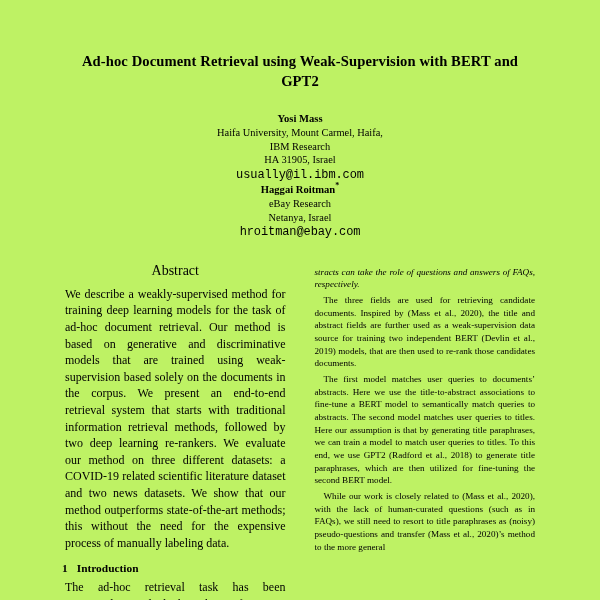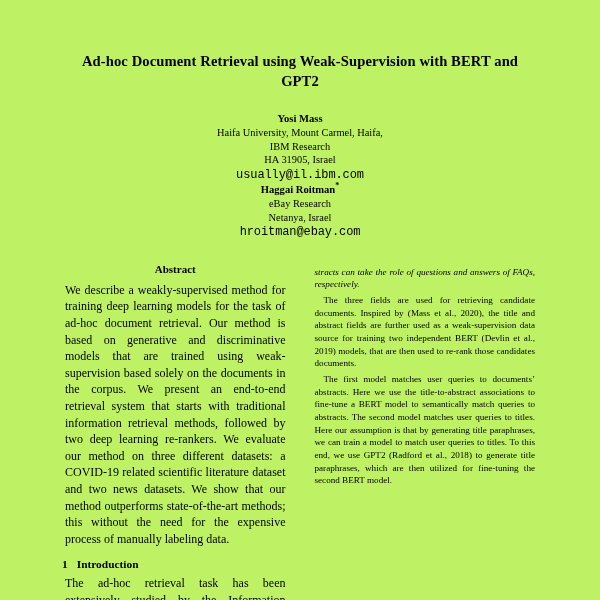--- a/index.html
+++ b/index.html
@@ -63,22 +63,22 @@
     display: flex;
     gap: 23px;
     margin: 22px 62px 0 62px;
   }
   .col {
     flex: 1 1 0;
     min-width: 0;
   }
   .abstract-heading {
     text-align: center;
-    font-weight: bold;
-    font-size: 11px;
+    font-weight: normal;
+    font-size: 14px;
     margin: 0 0 7px 0;
   }
   .section-heading {
     font-weight: bold;
     font-size: 11.4px;
     margin: 11px 0 5px 0;
     display: flex;
     gap: 9px;
   }
   .section-heading .num { display: inline-block; }
@@ -132,16 +132,17 @@
         <span class="num">1</span>
         <span>Introduction</span>
       </div>
       <p class="body noindent">The ad-hoc retrieval task has been extensively studied by the Information Retrieval (IR) community. Traditional IR models evaluate ad-hoc queries against documents mainly on a syntactic (exact) word-matching basis (Manning et al., 2008). Recent years advances in Deep Learning (DL) methods have lead to further improvement in IR tasks, and among others, in ad-hoc document retrieval (Guo et al., 2019). DL methods add a semantic dimension to IR methods. However, such methods usually require large amounts of labeled</p>
     </div>
 
     <div class="col">
       <p class="body italic">stracts can take the role of questions and answers of FAQs, respectively.</p>
       <p class="body">The three fields are used for retrieving candidate documents. Inspired by (Mass et al., 2020), the title and abstract fields are further used as a weak-supervision data source for training two independent BERT (Devlin et al., 2019) models, that are then used to re-rank those candidates documents.</p>
       <p class="body">The first model matches user queries to documents’ abstracts. Here we use the title-to-abstract associations to fine-tune a BERT model to semantically match queries to abstracts. The second model matches user queries to titles. Here our assumption is that by generating title paraphrases, we can train a model to match user queries to titles. To this end, we use GPT2 (Radford et al., 2018) to generate title paraphrases, which are then utilized for fine-tuning the second BERT model.</p>
+      <p class="body">While our work is closely related to (Mass et al., 2020), with the lack of human-curated questions (such as in FAQs), we still need to resort to title paraphrases as (noisy) pseudo-questions and transfer (Mass et al., 2020)’s method to the more general</p>
     </div>
 
   </div>
 </div>
 
 </body></html>

